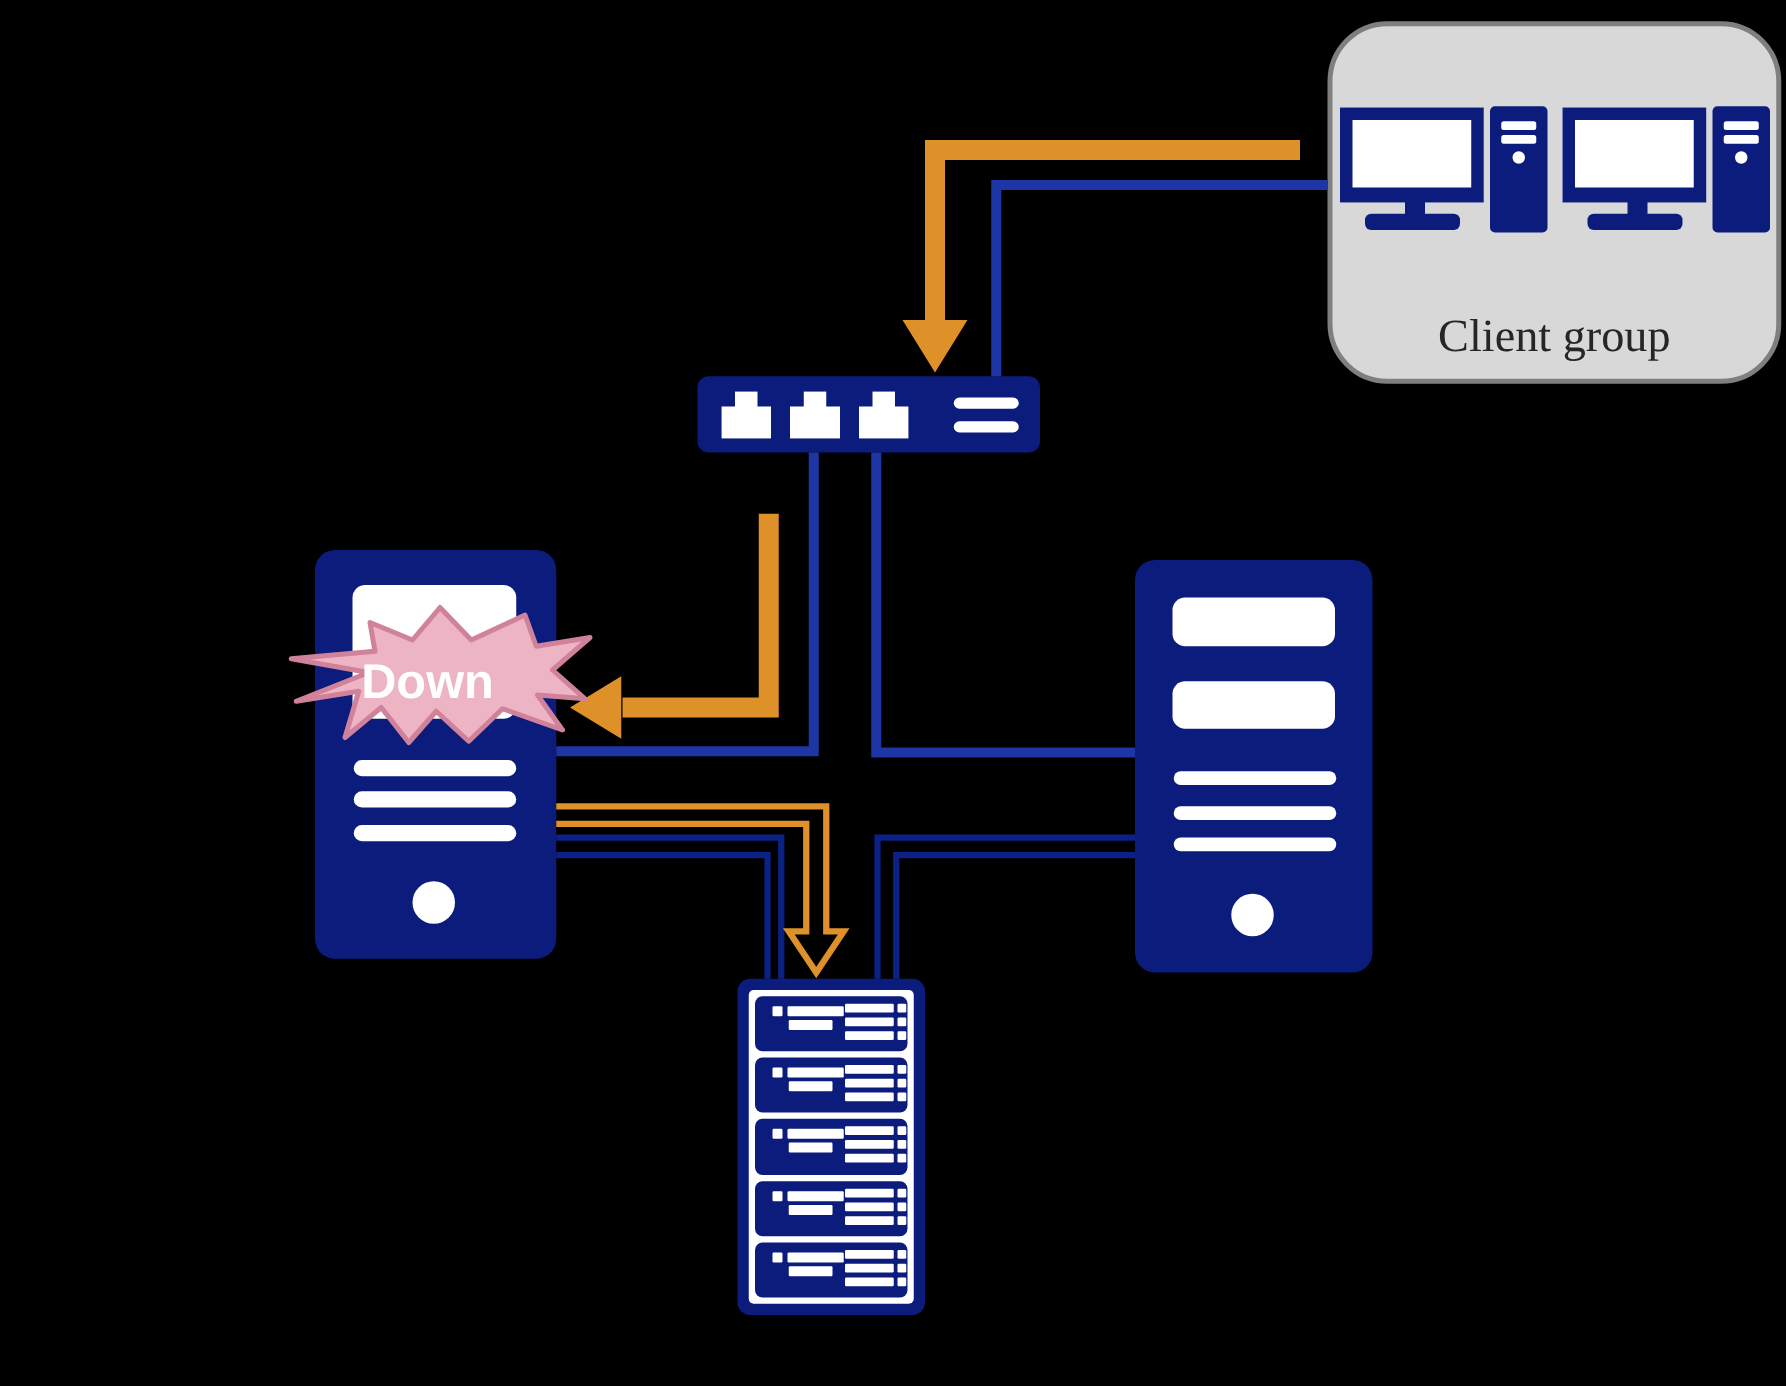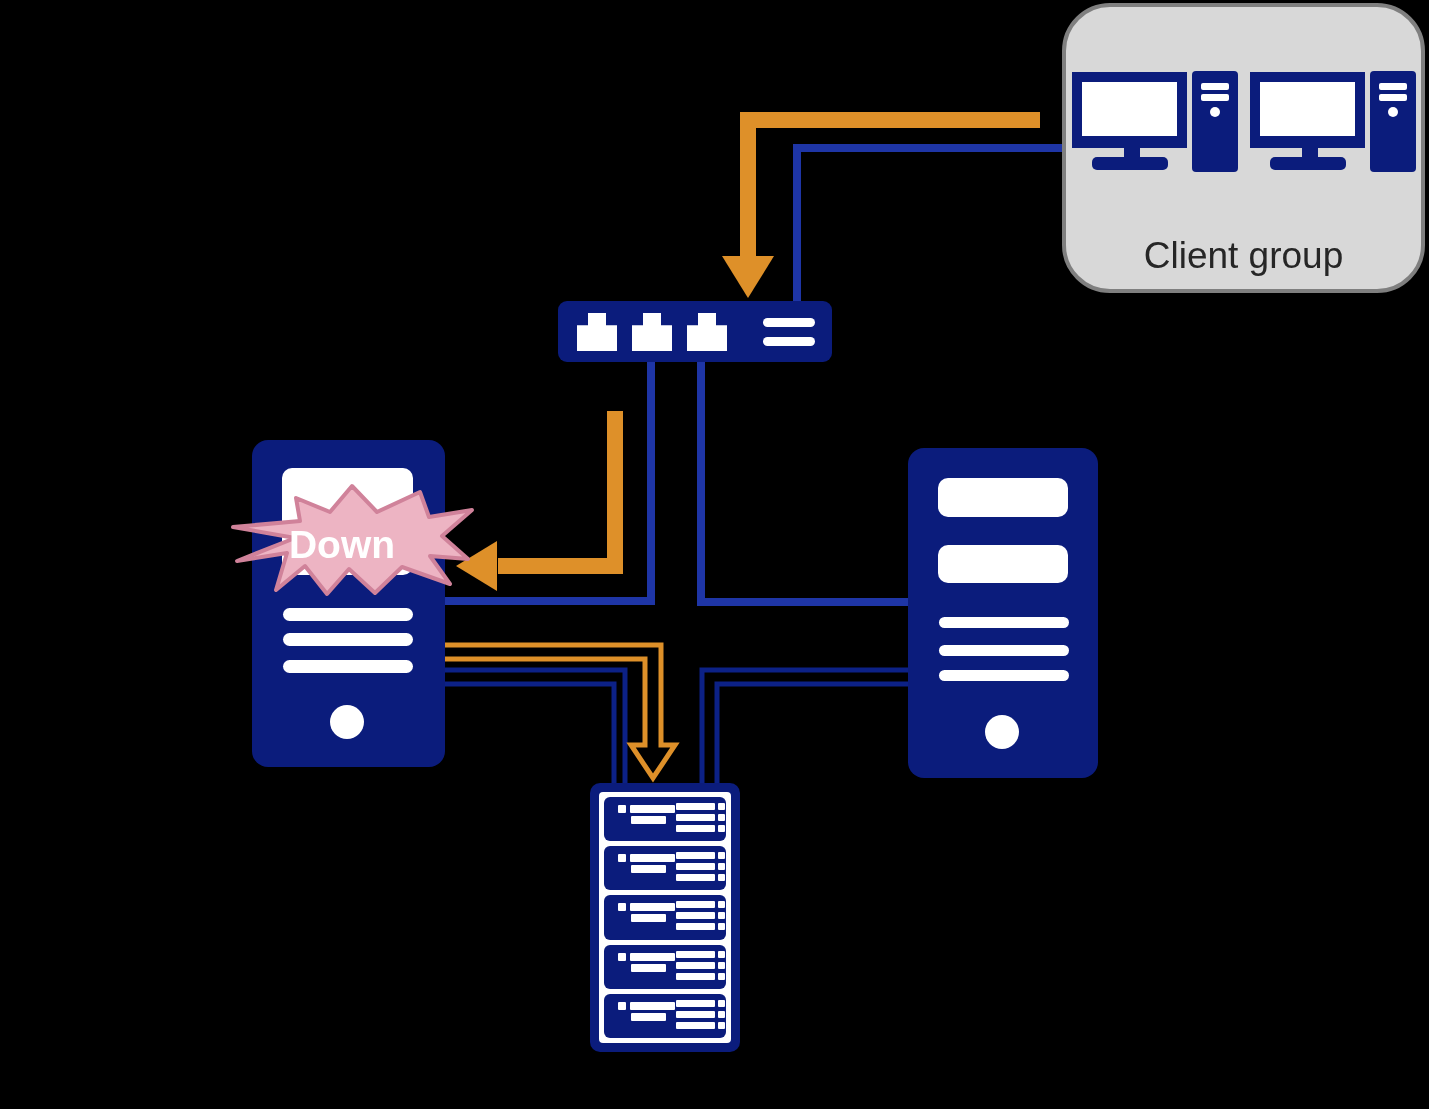--- a/index.html
+++ b/index.html
@@ -59,23 +59,23 @@
   .u-b1 { left:26px; top:8px;  width:45px; height:8px; }
   .u-b2 { left:27px; top:19px; width:35px; height:8px; }
   .u-r1 { left:72px; top:6px;  width:39px; height:7px; }
   .u-r2 { left:72px; top:17px; width:39px; height:7px; }
   .u-r3 { left:72px; top:28px; width:39px; height:7px; }
   .u-s1 { left:114px; top:6px;  width:7px; height:7px; }
   .u-s2 { left:114px; top:17px; width:7px; height:7px; }
   .u-s3 { left:114px; top:28px; width:7px; height:7px; }
 
   
-  .client-box { left:1062px; top:3px; width:363px; height:290px;
+  .client-box { left:1062px; top:17px; width:363px; height:290px;
     background:var(--box-bg); border:4px solid var(--box-border);
-    border-radius:48px; box-sizing:border-box; }
+    border-radius:48px; box-sizing:border-box;font-family:Liberation Serif, serif; }
   .computer { position:absolute; top:64px; width:172px; height:106px; }
   .monitor { position:absolute; left:0; top:1px; width:115px; height:76px;
     background:var(--white); border:10px solid var(--navy); border-bottom-width:12px;
     box-sizing:border-box; }
   .stand { position:absolute; left:52px; top:74px; width:16px; height:14px; background:var(--navy); }
   .base  { position:absolute; left:20px; top:86px; width:76px; height:13px;
     background:var(--navy); border-radius:5px; }
   .tower { position:absolute; left:120px; top:0; width:46px; height:101px;
     background:var(--navy); border-radius:4px; }
   .t-bar { position:absolute; left:9px; width:28px; height:7px; background:var(--white); border-radius:2px; }

